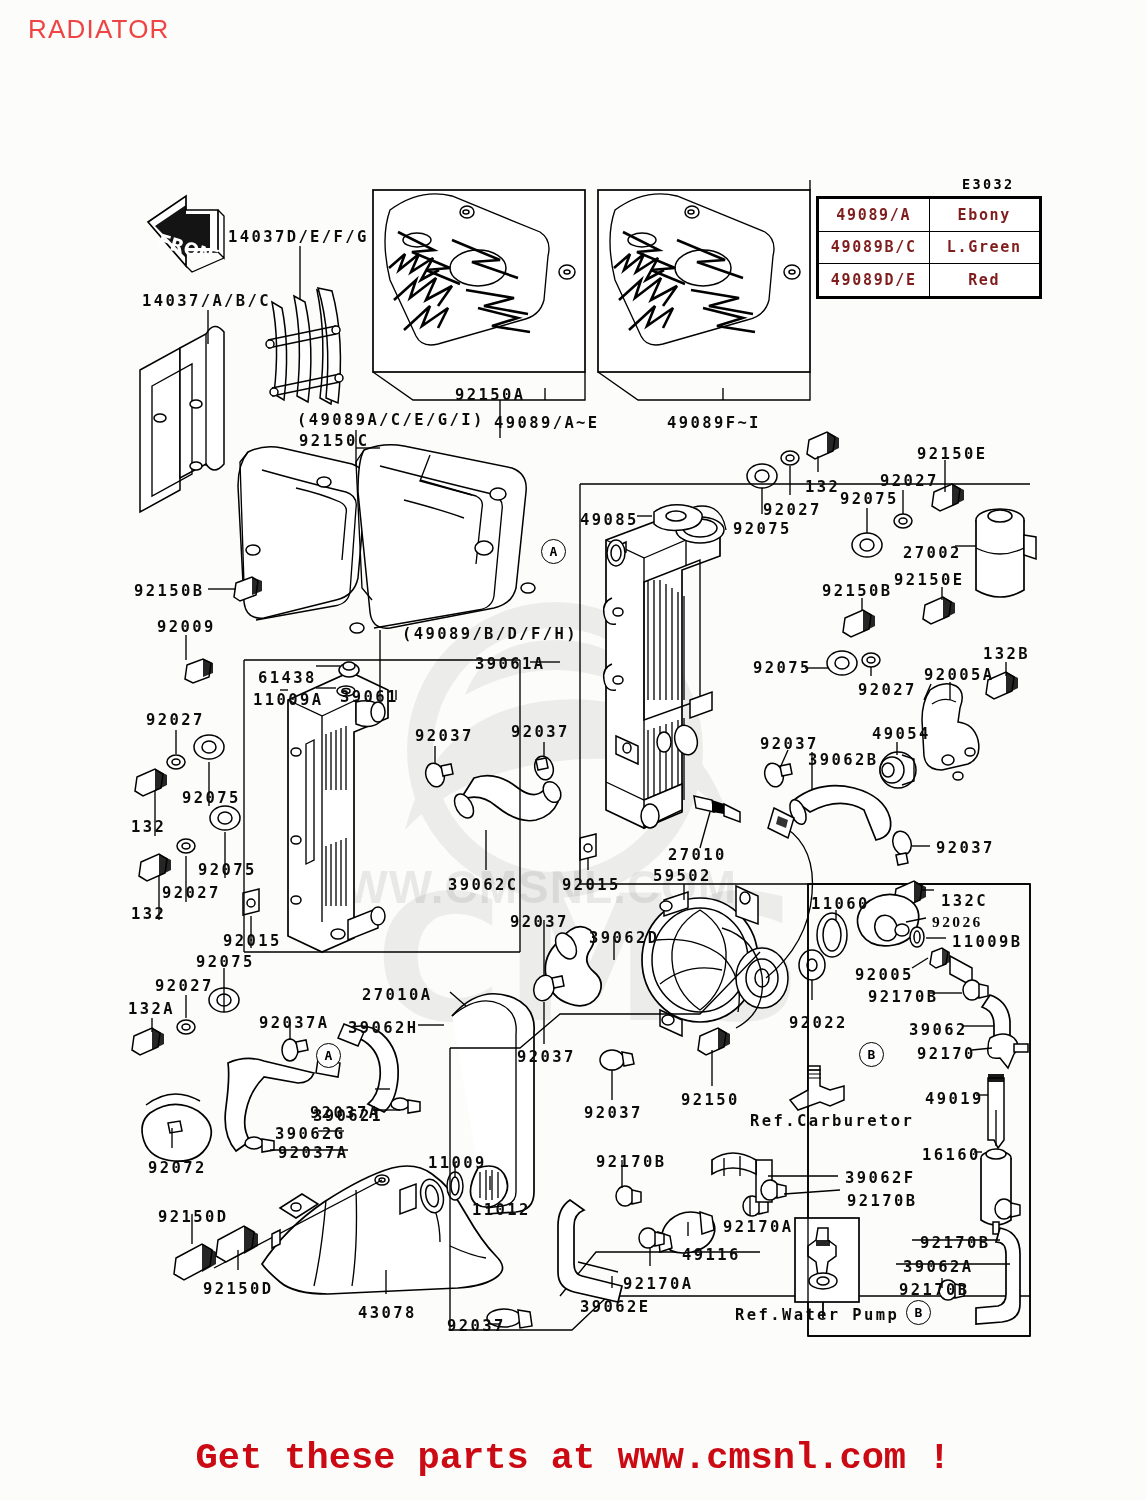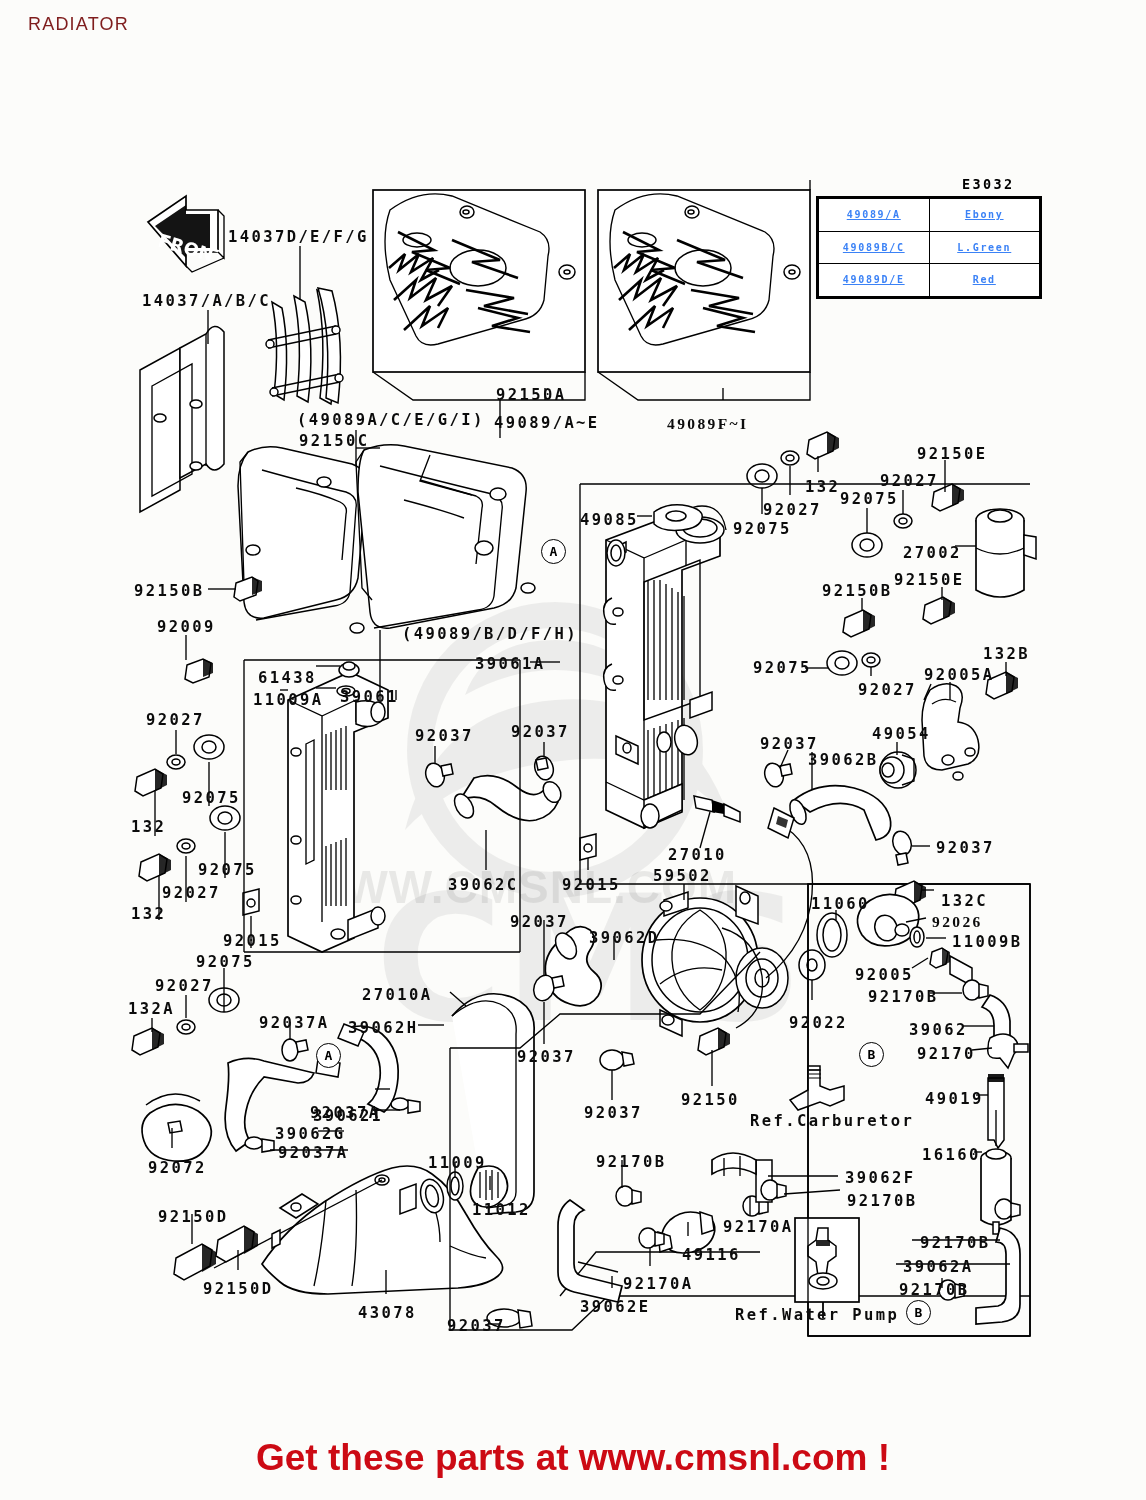--- a/index.html
+++ b/index.html
@@ -8,50 +8,49 @@
     background:#fcfcfa;
     font-family:"DejaVu Sans Mono","Liberation Mono",monospace;
     position:relative;overflow:hidden;
   }
   #stage{position:absolute;left:0;top:0;width:1146px;height:1500px;}
 
   
   .page-title{
     position:absolute;left:28px;top:14px;
     font-family:"Liberation Sans","DejaVu Sans",sans-serif;
-    font-size:18px;letter-spacing:1.2px;color:#7f1d1d;font-weight:400;
+    font-size:26px;letter-spacing:1.2px;color:#ef4444;font-weight:400;
   }
 
   
   .footer{
     position:absolute;left:0;top:1437px;width:1146px;text-align:center;
-    font-family:Liberation Sans, sans-serif;
+    font-family:Liberation Mono, monospace;
     font-size:37px;font-weight:700;color:#cc0a14;letter-spacing:0px;
   }
 
   
   .lbl{
     position:absolute;
     font-family:"DejaVu Sans Mono","Liberation Mono",monospace;
     font-size:15.5px;font-weight:700;color:#0c0c0c;
     letter-spacing:2.4px;white-space:nowrap;line-height:1;
   }
 
   
   .legend{
     position:absolute;left:816px;top:196px;width:222px;
     border:2.2px solid #000;border-collapse:collapse;background:#fff;
   }
   .legend table{border-collapse:collapse;width:100%;}
   .legend td{
     border:1.3px solid #000;height:31.5px;text-align:center;
     font-family:"DejaVu Sans Mono","Liberation Mono",monospace;
-    font-size:10px;font-weight:700;letter-spacing:1.7px;color:#3b82f6;
+    font-size:15px;font-weight:700;letter-spacing:1.7px;color:#7f1d1d;
     padding:0;
-    text-decoration:underline;
   }
   .legend td.c1{width:50%;}
   .legend-code{
     position:absolute;left:962px;top:176px;
     font-family:"DejaVu Sans Mono","Liberation Mono",monospace;
     font-size:13.5px;font-weight:700;letter-spacing:2.4px;color:#000;
   }
 
   
   .frame{position:absolute;border:1.7px solid #000;background:transparent;}
@@ -716,23 +715,23 @@
   <div class="circ" style="left:906px;top:1300px;">B</div>
 
   <div class="lbl" style="left:750px;top:1114px;">Ref.Carburetor</div>
   <div class="lbl" style="left:735px;top:1308px;">Ref.Water Pump</div>
 
   <div id="label-layer">
       <div class="lbl" style="left: 228px; top: 230px;">14037D/E/F/G</div>
       <div class="lbl" style="left: 142px; top: 294px;">14037/A/B/C</div>
       <div class="lbl" style="left: 297px; top: 413px;">(49089A/C/E/G/I)</div>
       <div class="lbl" style="left: 299px; top: 434px;">92150C</div>
-      <div class="lbl" style="left: 455px; top: 388px; margin-left: 41px;">92150A</div>
+      <div class="lbl" style="left: 455px; top: 388px;">92150A</div>
       <div class="lbl" style="left: 494px; top: 416px;">49089/A~E</div>
-      <div class="lbl" style="left: 667px; top: 416px; font-family: Liberation Serif, serif;">49089F~I</div>
+      <div class="lbl" style="left: 667px; top: 416px;">49089F~I</div>
       <div class="lbl" style="left: 134px; top: 584px;">92150B</div>
       <div class="lbl" style="left: 157px; top: 620px;">92009</div>
       <div class="lbl" style="left: 146px; top: 713px;">92027</div>
       <div class="lbl" style="left: 182px; top: 791px;">92075</div>
       <div class="lbl" style="left: 131px; top: 820px;">132</div>
       <div class="lbl" style="left: 198px; top: 863px;">92075</div>
       <div class="lbl" style="left: 162px; top: 886px;">92027</div>
       <div class="lbl" style="left: 131px; top: 907px;">132</div>
       <div class="lbl" style="left: 223px; top: 934px;">92015</div>
       <div class="lbl" style="left: 196px; top: 955px;">92075</div>

